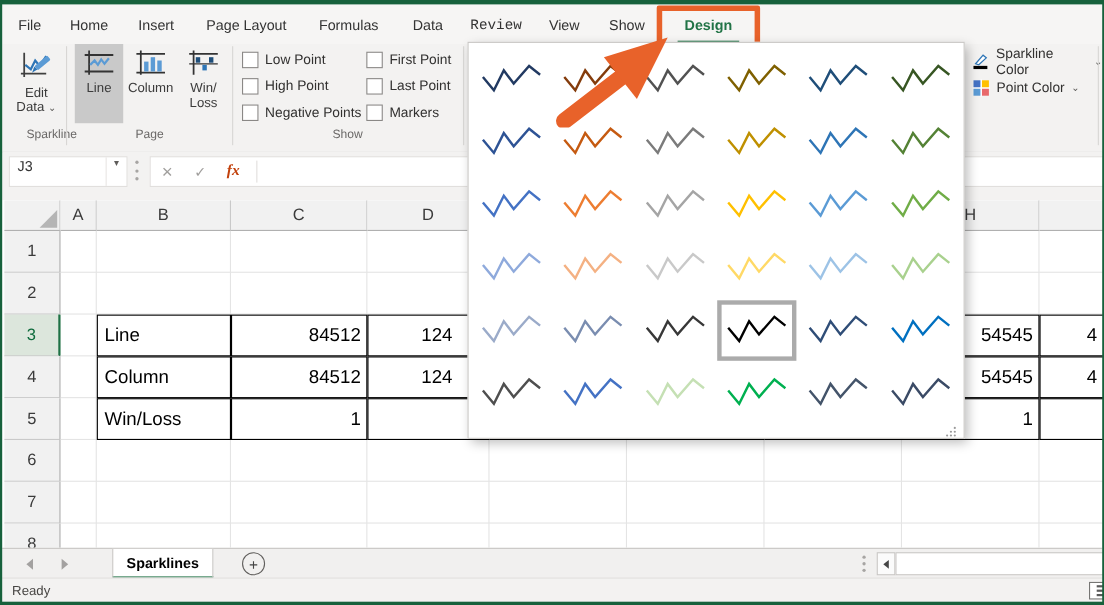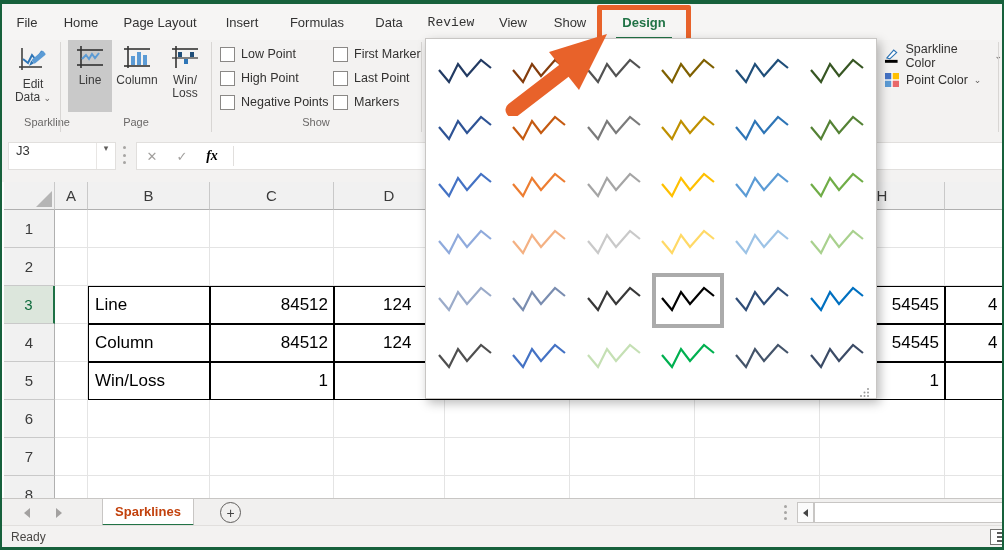--- a/index.html
+++ b/index.html
@@ -25,21 +25,21 @@
   .chkrow{display:flex;align-items:center;gap:6px;font-size:12.5px;color:#323130;height:22px}
   .chkbox{width:13px;height:13px;background:#fff;border:1px solid #8a8886;flex:0 0 auto}
   .caret{font-size:9px;color:#5f5d5b}
   .colorbtn{position:absolute;display:flex;align-items:center;gap:6px;font-size:12.5px;color:#323130;height:22px}
   
   #fbar{left:2px;top:138px;width:1000px;height:44px;background:#f3f2f1}
   #namebox{position:absolute;left:6px;top:4px;width:106px;height:26px;background:#fff;border:1px solid #e1dfdd;display:flex;font-size:13px;color:#333}
   #namebox .val{padding-left:7px;flex:1}
   #fxicons{position:absolute;left:134px;top:4px;width:868px;height:26px;background:#fff;border:1px solid #e1dfdd;display:flex;align-items:center}
   .fbtn{width:30px;text-align:center;font-size:13px;color:#a19f9d}
-  .fx{font-family:"Liberation Serif",serif;font-style:italic;font-weight:bold;color:#000000;font-size:14px}
+  .fx{font-family:"Liberation Serif",serif;font-style:italic;font-weight:bold;color:#c2410c;font-size:14px}
   .fdots{position:absolute;left:121px;top:8px;width:3px;height:18px;display:flex;flex-direction:column;justify-content:space-between}
   .fdots i{width:3px;height:3px;border-radius:50%;background:#a7a5a3}
   
   #grid{left:2px;top:182px;width:1002px;height:316px;background:#fff;overflow:hidden;z-index:1}
   .gh{position:absolute;background:#f1f1f1;border-right:1px solid #c9c9c9;border-bottom:1px solid #b0b0b0;
       display:flex;align-items:center;justify-content:center;font-size:15px;color:#3b3b3b;box-sizing:border-box}
   .rh{position:absolute;background:#f1f1f1;border-right:1px solid #b0b0b0;border-bottom:1px solid #c9c9c9;
       display:flex;align-items:center;justify-content:center;font-size:15px;color:#3b3b3b;box-sizing:border-box}
   .rh.sel{background:#dce6dc;color:#0E6B3C;border-right:2px solid #1E7145}
   .gl{position:absolute;background:#e4e4e4}
@@ -50,21 +50,21 @@
   #gallery{left:425px;top:38px;width:452px;height:361px;background:#fff;border:1px solid #c8c6c4;
            box-shadow:3px 4px 10px rgba(0,0,0,.28);z-index:40;box-sizing:border-box;
            display:grid;grid-template-columns:repeat(6,1fr);grid-template-rows:repeat(6,1fr);padding:4px 2px 12px 2px}
   .gcell{display:flex;align-items:center;justify-content:center}
   .gcell.selected{border:4px solid #ABABAB;background:#fff;margin:1px}
   .resizer{position:absolute;right:5px;bottom:4px;z-index:41}
   
   #sheetbar{left:2px;top:498px;width:1000px;height:27px;background:#f1f0ef;border-top:1px solid #c8c6c4;z-index:6}
   .navarr{position:absolute;top:9px;width:0;height:0;border-top:5px solid transparent;border-bottom:5px solid transparent}
   #activetab{position:absolute;left:100px;top:0;width:90px;height:25px;background:#fff;border-left:1px solid #c8c6c4;border-right:1px solid #c8c6c4;
-             border-bottom:2px solid #217346;display:flex;align-items:center;justify-content:center;font-size:13px;font-weight:bold;color:#c2410c}
+             border-bottom:2px solid #217346;display:flex;align-items:center;justify-content:center;font-size:13px;font-weight:bold;color:#000000}
   #addsheet{position:absolute;left:218px;top:3px;width:19px;height:19px;border:1px solid #605e5c;border-radius:50%;
             display:flex;align-items:center;justify-content:center;font-size:14px;color:#444;line-height:1}
   .sdots{position:absolute;left:782px;top:6px;width:3px;height:15px;display:flex;flex-direction:column;justify-content:space-between}
   .sdots i{width:3px;height:3px;border-radius:50%;background:#a7a5a3}
   #hscroll-btn{position:absolute;left:795px;top:3px;width:17px;height:21px;background:#fbfbfb;border:1px solid #c8c6c4;
                display:flex;align-items:center;justify-content:center;box-sizing:border-box}
   #hscroll-track{position:absolute;left:812px;top:3px;width:192px;height:21px;background:#fff;border:1px solid #c8c6c4;box-sizing:border-box}
   
   #statusbar{left:2px;top:525px;width:1000px;height:22px;background:#f3f2f1;border-top:1px solid #e1dfdd;display:flex;align-items:center;z-index:6}
   #statusbar .txt{padding-left:9px;font-size:12px;color:#484644}
@@ -77,22 +77,22 @@
 <body>
 
 <div class="frame" style="left:0;top:0;width:1004px;height:4px"></div>
 <div class="frame" style="left:0;top:0;width:2px;height:550px"></div>
 <div class="frame" style="right:0;top:0;width:2px;height:550px"></div>
 <div class="frame" style="left:0;bottom:0;width:1004px;height:3px"></div>
 
 <div id="menubar" class="abs">
     <div class="tab" style="width: 50px;">File</div>
     <div class="tab" style="width: 58px;">Home</div>
+    <div class="tab" style="width: 64px;">Insert</div>
     <div class="tab" style="width: 100px;">Page Layout</div>
-    <div class="tab" style="width: 64px;">Insert</div>
     <div class="tab" style="width: 86px; text-align: center;">Formulas</div>
     <div class="tab" style="width: 58px;">Data</div>
     <div class="tab" style="width: 66px; font-family: Liberation Mono, monospace;">Review</div>
     <div class="tab" style="width: 58px;">View</div>
     <div class="tab" style="width: 56px;">Show</div>
     <div class="tab active" style="width: 92px;">Design<span class="tab-underline"></span><span class="annot-rect" style="border-color: rgb(232, 98, 42);"></span></div>
   </div>
 <div id="searchbox" class="abs">
   <svg width="15" height="15" viewBox="0 0 15 15">
     <circle cx="6.2" cy="6.2" r="4.6" fill="none" stroke="#5a5a5a" stroke-width="1.4"></circle>
@@ -159,21 +159,21 @@
       <label class="chkrow">
         <span class="chkbox"></span>
         <span>High Point</span>
       </label>
       <label class="chkrow">
         <span class="chkbox"></span>
         <span>Negative Points</span>
       </label>
       <label class="chkrow">
         <span class="chkbox"></span>
-        <span>First Marker</span>
+        <span>First Point</span>
       </label>
       <label class="chkrow">
         <span class="chkbox"></span>
         <span>Last Point</span>
       </label>
       <label class="chkrow">
         <span class="chkbox"></span>
         <span>Markers</span>
       </label>
     </div>

